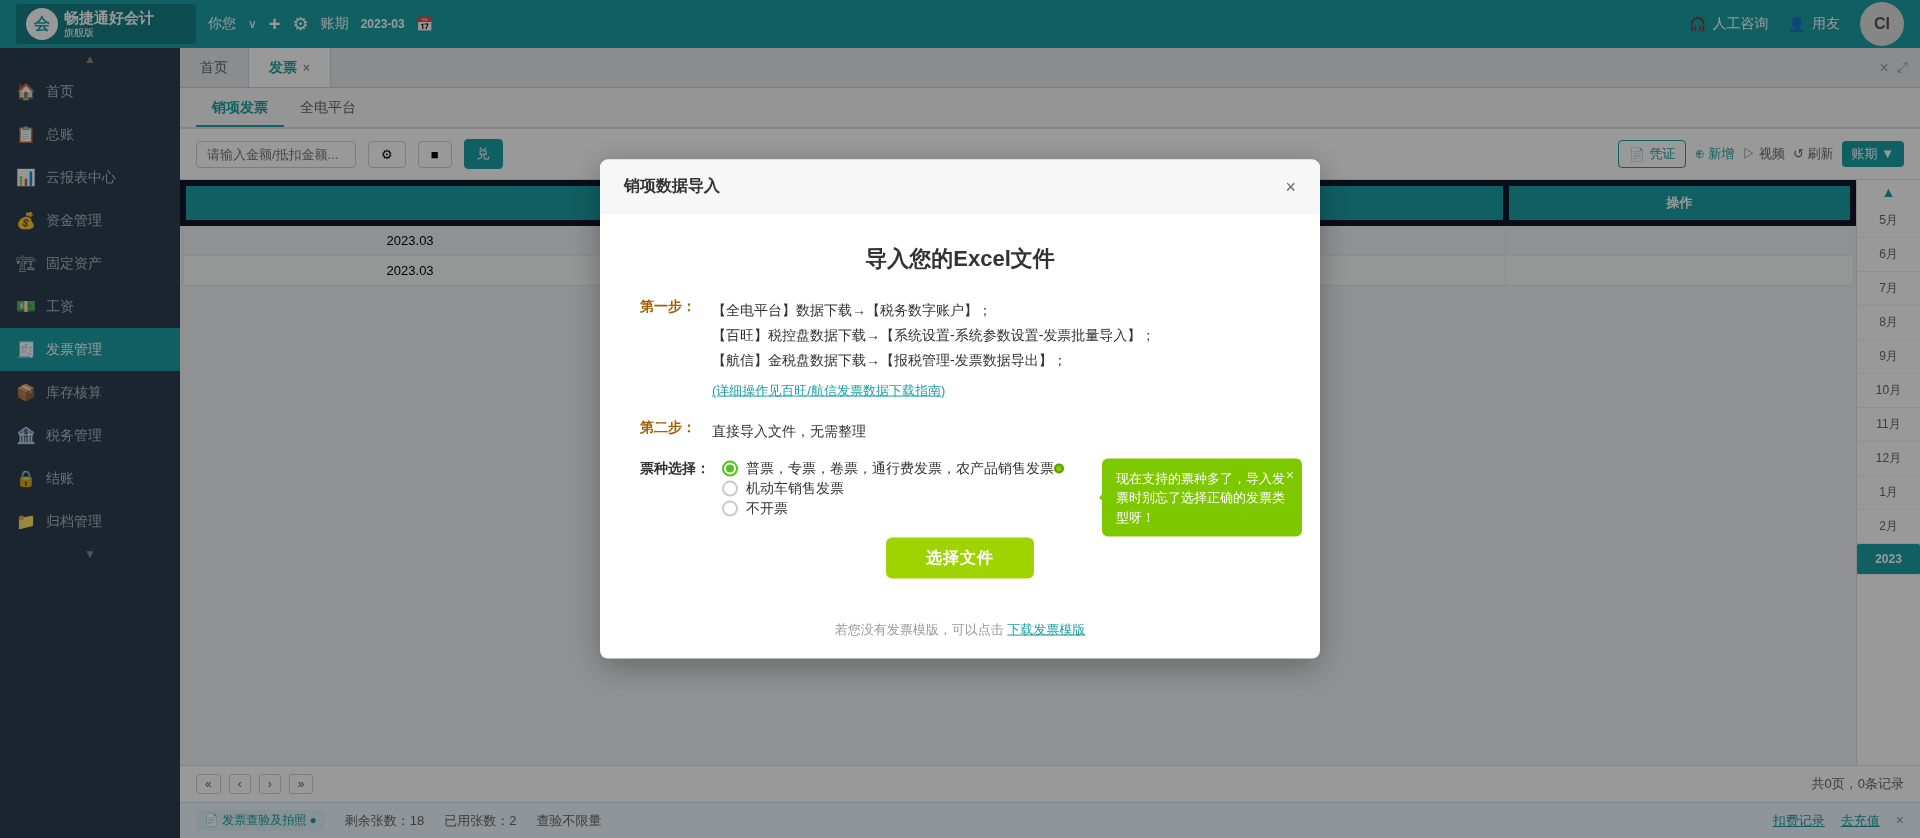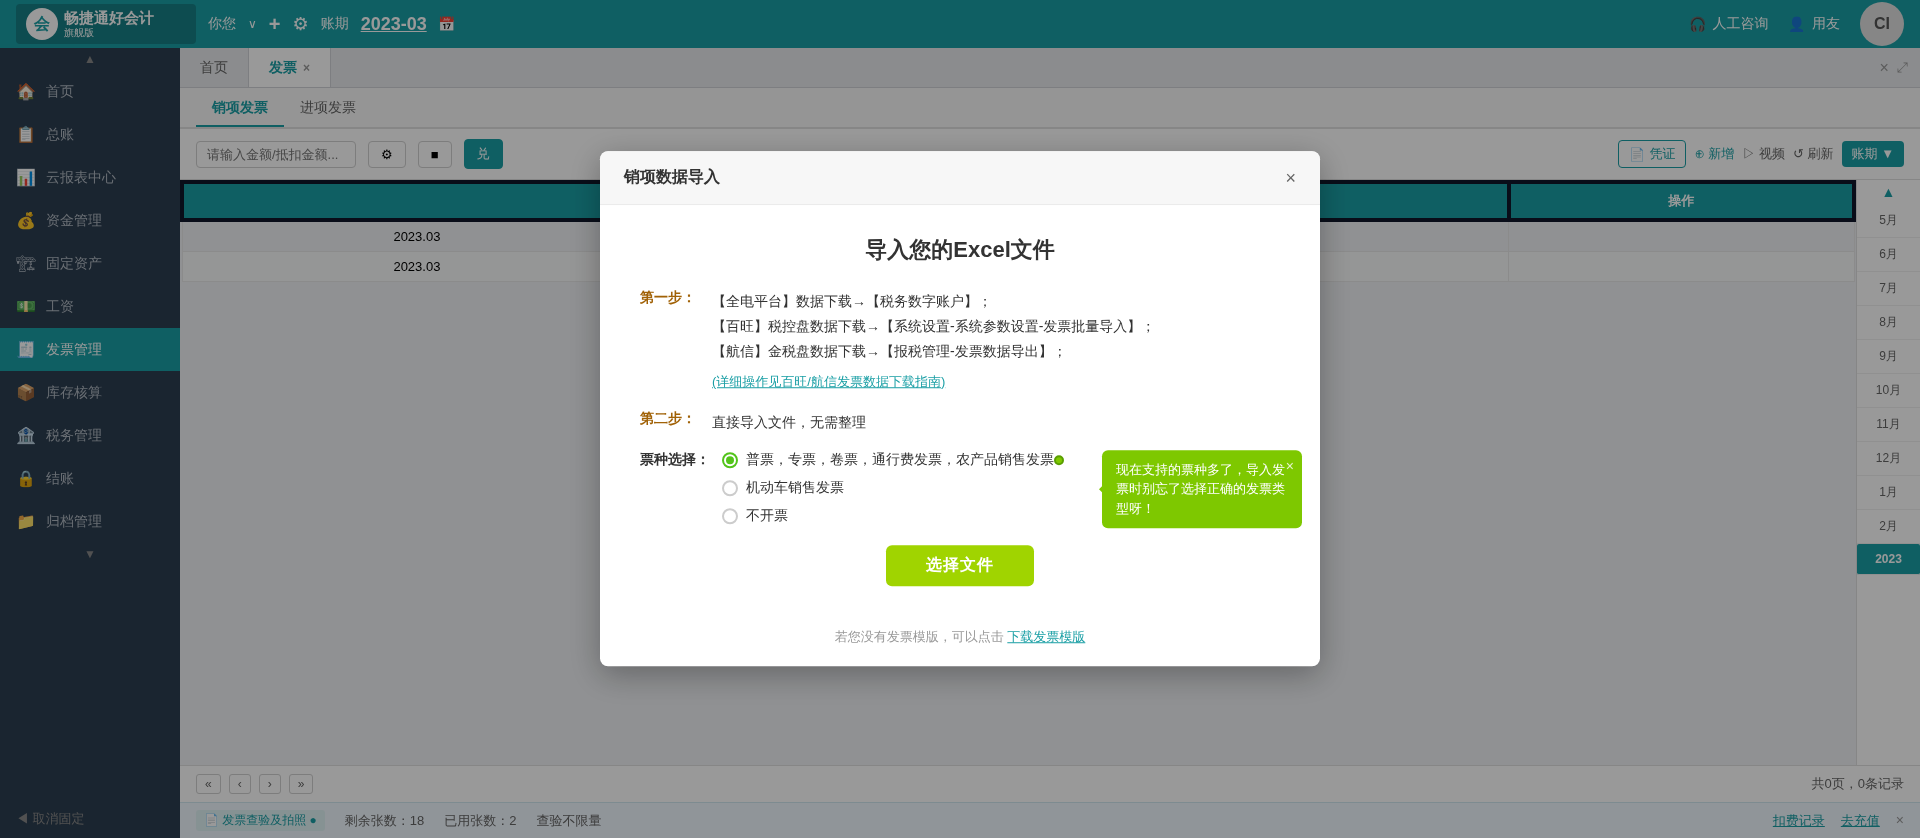--- a/index.html
+++ b/index.html
@@ -99,21 +99,21 @@
     .btn-voucher { border: 1px solid #1a9fa5; color: #1a9fa5; padding: 4px 10px; border-radius: 4px; font-size: 13px; cursor: pointer; display: flex; align-items: center; gap: 4px; }
     .btn-add { color: #1a9fa5; font-size: 13px; cursor: pointer; display: flex; align-items: center; gap: 4px; }
     .btn-video { color: #666; font-size: 13px; cursor: pointer; display: flex; align-items: center; gap: 4px; }
     .btn-refresh { color: #666; font-size: 13px; cursor: pointer; display: flex; align-items: center; gap: 4px; }
     .btn-period { background: #1a9fa5; color: white; padding: 4px 10px; border-radius: 4px; font-size: 13px; cursor: pointer; display: flex; align-items: center; gap: 2px; }
 
     
     .table-area { flex: 1; display: flex; overflow: hidden; }
     .table-main { flex: 1; overflow: auto; }
     table { width: 100%; border-collapse: collapse; font-size: 13px; }
-    th { background: #1a9fa5; color: white; padding: 8px 10px; text-align: center; border: 4px solid #0f172a; white-space: nowrap; }
+    th { background: #1a9fa5; color: white; padding: 8px 10px; text-align: center; border: 6px solid #0f172a; white-space: nowrap; }
     td { padding: 7px 10px; border: 1px solid #e8e8e8; text-align: center; }
     tr:nth-child(even) td { background: #f9fafa; }
     .month-item { padding: 8px 4px; text-align: center; font-size: 12px; cursor: pointer; border-bottom: 1px solid #f0f0f0; color: #666; }
     .month-item.active { background: #1a9fa5; color: white; font-weight: bold; border-radius: 2px; }
     .panel-arrow { text-align: center; padding: 4px; color: #1a9fa5; font-size: 14px; cursor: pointer; }
 
     
     .pagination { padding: 8px 16px; display: flex; align-items: center; gap: 8px; border-top: 1px solid #e0e0e0; font-size: 13px; color: #666; background: white; }
     .page-btn { padding: 2px 8px; border: 1px solid #d0d0d0; border-radius: 3px; cursor: pointer; background: white; font-size: 12px; }
     .page-total { margin-left: auto; }
@@ -155,21 +155,21 @@
     .modal-main-title { text-align: center; font-size: 22px; font-weight: bold; color: #333; margin-bottom: 24px; }
 
     .step-row { display: flex; gap: 12px; margin-bottom: 16px; }
     .step-label { font-size: 14px; font-weight: bold; color: #a16207; white-space: nowrap; min-width: 60px; }
     .step-content { font-size: 14px; color: #333; line-height: 1.8; }
     .step-link { color: #1a9fa5; text-decoration: underline; cursor: pointer; font-size: 13px; }
 
     .ticket-row { display: flex; gap: 12px; margin-bottom: 16px; align-items: flex-start; }
     .ticket-label { font-size: 14px; font-weight: bold; color: #333; white-space: nowrap; min-width: 70px; }
 
-    .radio-group { display: flex; flex-direction: column; gap: 10px; }
+    .radio-group { display: flex; flex-direction: column; gap: 2px; }
     .radio-item { display: flex; align-items: center; gap: 8px; font-size: 14px; color: #333; cursor: pointer; }
     .radio-circle {
       width: 16px; height: 16px; border-radius: 50%; border: 2px solid #ccc; display: flex; align-items: center; justify-content: center; flex-shrink: 0;
     }
     .radio-circle.selected { border-color: #52c41a; }
     .radio-dot { width: 8px; height: 8px; border-radius: 50%; background: #52c41a; }
 
     .select-file-btn {
       display: block; margin: 20px auto 0;
       padding: 10px 40px;
@@ -257,21 +257,21 @@
     <div class="topbar-logo-text">
       <span style="font-size:15px;font-weight:bold;">畅捷通好会计</span>
       <span style="font-size:10px;">旗舰版</span>
     </div>
   </div>
   <span style="font-size:14px;cursor:pointer;">你您</span>
   <span style="font-size:12px;cursor:pointer;">∨</span>
   <span style="font-size:20px;cursor:pointer;font-weight:bold;">+</span>
   <span style="font-size:18px;cursor:pointer;">⚙</span>
   <span style="font-size:14px;">账期</span>
-  <span style="font-size:18px;font-weight:bold;cursor:pointer;text-decoration:underline;">2023-03</span>
+  <span style="font-size:12px;font-weight:bold;cursor:pointer;">2023-03</span>
   <span style="font-size:14px;cursor:pointer;">📅</span>
   <div class="topbar-right">
     <div class="topbar-consult" style="cursor:pointer;">
       <span>🎧</span>
       <span>人工咨询</span>
     </div>
     <div class="topbar-user" style="cursor:pointer;">
       <span>👤</span>
       <span>用友</span>
     </div>
@@ -323,23 +323,20 @@
     </div>
     <div class="sidebar-item">
       <span class="sidebar-icon">🔒</span>
       <span>结账</span>
     </div>
     <div class="sidebar-item">
       <span class="sidebar-icon">📁</span>
       <span>归档管理</span>
     </div>
     <div class="sidebar-scroll-down">▼</div>
-    <div class="sidebar-bottom">
-      <span>◀ 取消固定</span>
-    </div>
   </div>
 
   <div class="content">
 
     <div class="tabbar">
       <div class="tab">
         <span>首页</span>
       </div>
       <div class="tab active">
         <span>发票</span>
@@ -351,21 +348,21 @@
         <span style="cursor:pointer;font-size:14px;color:#999;">⤢</span>
       </div>
     </div>
 
     <div style="background:white;border-bottom:1px solid #e0e0e0;">
       <div class="invoice-tabs">
         <div class="inv-tab active">
           <span>销项发票</span>
         </div>
         <div class="inv-tab">
-          <span>进项发票</span>
+          <span>全电平台</span>
         </div>
       </div>
     </div>
 
     <div class="invoice-toolbar">
       <input class="toolbar-search" type="text" placeholder="请输入金额/抵扣金额..." style="">
       <button class="toolbar-btn">⚙</button>
       <button class="toolbar-btn">■</button>
       <button class="toolbar-btn teal">兑</button>
       <div class="toolbar-right">

